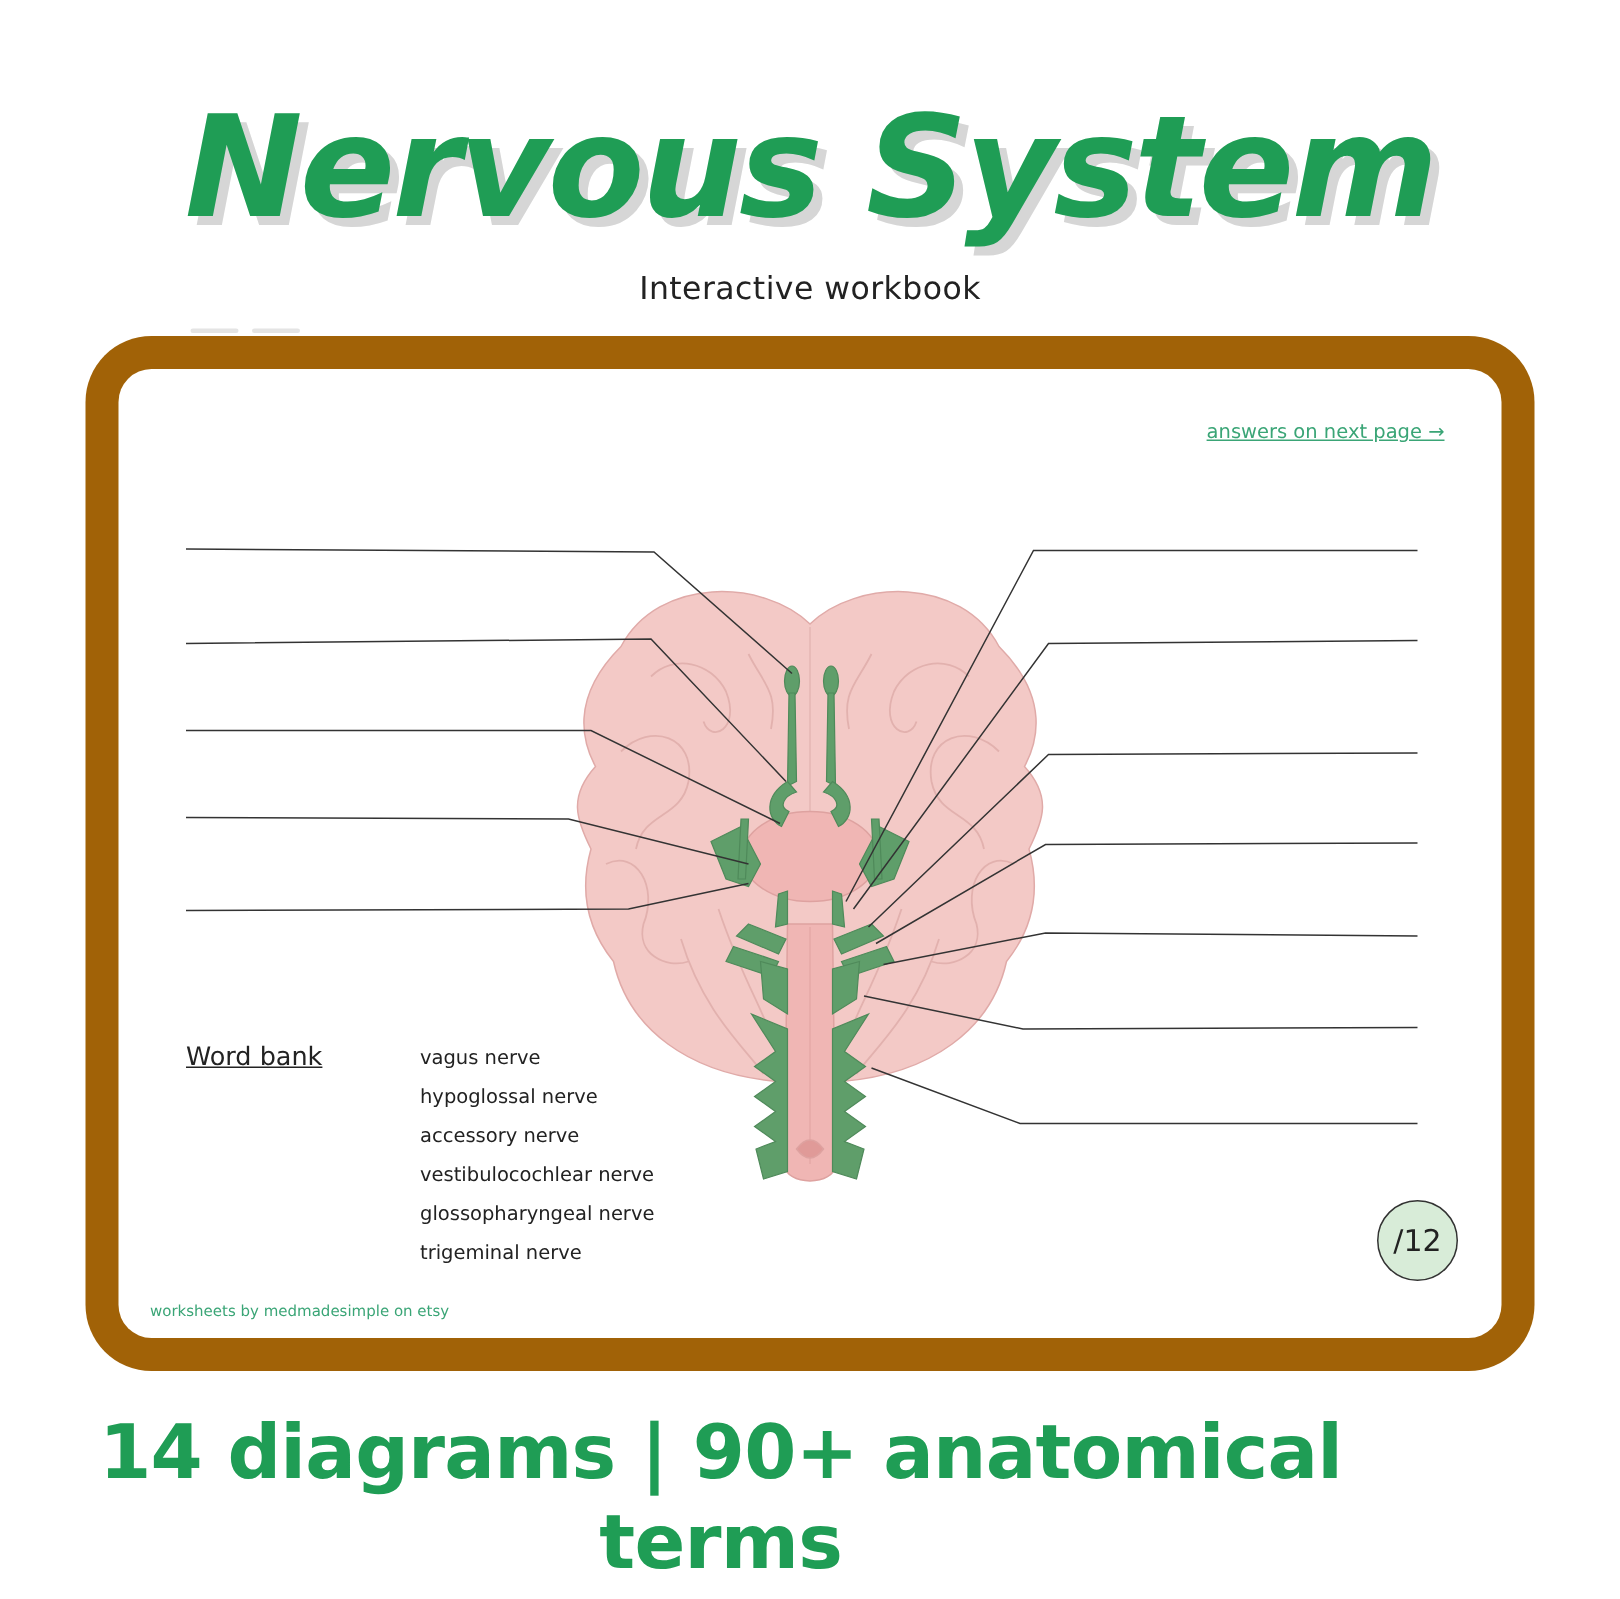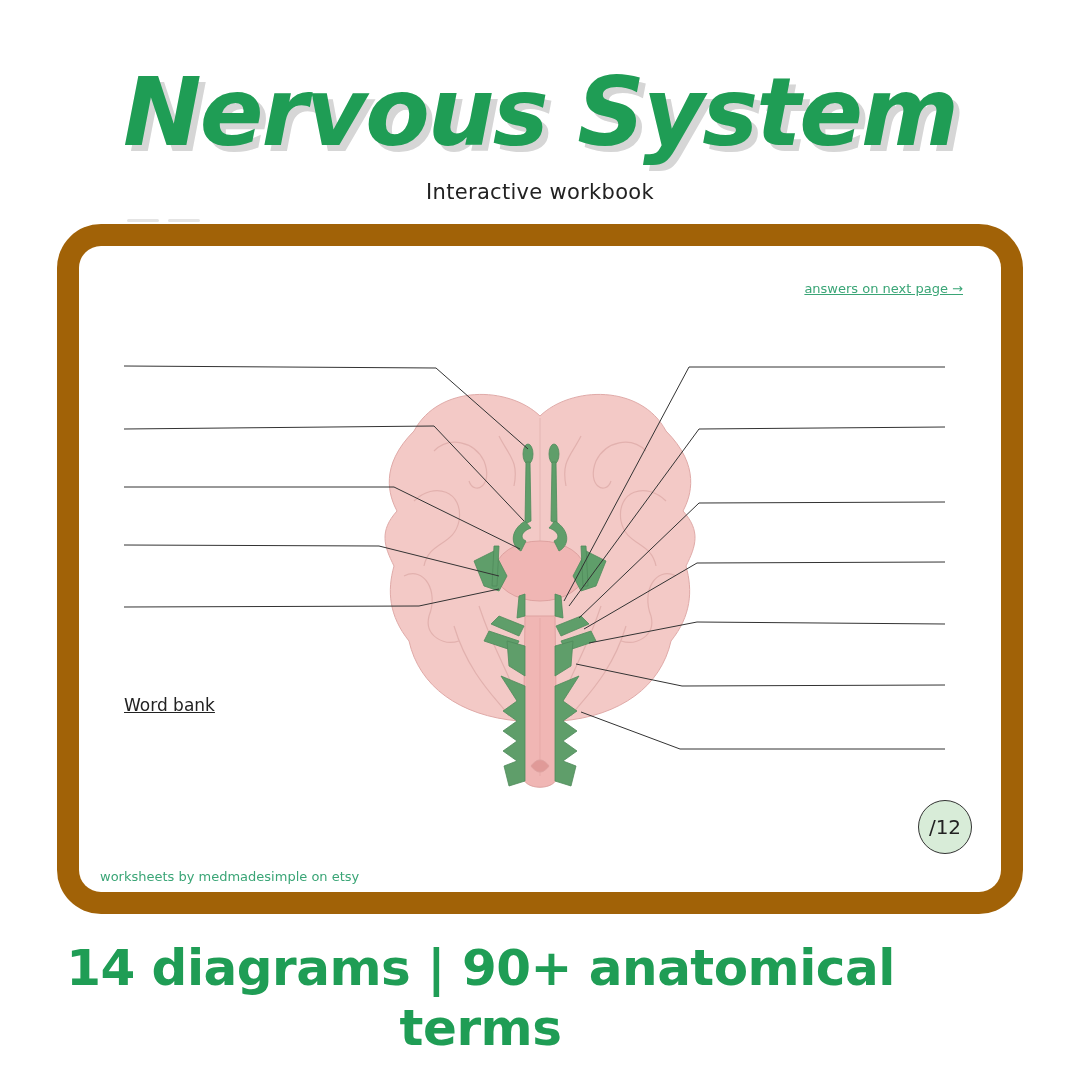--- a/index.html
+++ b/index.html
@@ -45,21 +45,21 @@
   .word-col.c1 { left: 45px; }
   .word-col.c2 { left: 201px; }
   .page-badge {
     position: absolute; left: 839px; top: 554px; width: 54px; height: 54px; border-radius: 50%;
     background: #d8ecd8; border: 1.5px solid #333; box-sizing: border-box;
     display: flex; align-items: center; justify-content: center;
     font-family: "DejaVu Sans", sans-serif; font-size: 20px; color: #222;
   }
   .credit {
     position: absolute; left: 21px; top: 623px; font-family: "DejaVu Sans", sans-serif;
-    font-size: 13px; color: #3aa576;
+    font-size: 10px; color: #3aa576;
   }
   .tagline {
     position: absolute; left: 0; top: 938px; width: 961px; text-align: center;
     font-family: "DejaVu Sans", sans-serif; font-weight: bold; font-size: 50px;
     color: #1f9d55; letter-spacing: -0.5px; line-height: 60px;
   }
 </style>
 </head>
 <body>
 
@@ -139,19 +139,27 @@
         <path d="M866,316 L618,317 L505,383"></path>
         <path d="M866,378 L618,376 L510,397"></path>
         <path d="M866,439 L603,440 L497,418"></path>
         <path d="M866,503 L601,503 L502,466"></path>
       </g>
     </svg>
 
     <a class="answers-link">answers on next page →</a>
 
     <div class="word-bank-title">Word bank</div>
+    <div class="word-col c2">
+      <div>vagus nerve</div>
+      <div>hypoglossal nerve</div>
+      <div>accessory nerve</div>
+      <div>vestibulocochlear nerve</div>
+      <div>glossopharyngeal nerve</div>
+      <div>trigeminal nerve</div>
+    </div>
 
     <div class="page-badge">/12</div>
     <div class="credit">worksheets by medmadesimple on etsy</div>
   </div>
 </div>
 
 <div class="tagline">14 diagrams | 90+ anatomical terms</div>
 
 </body></html>

